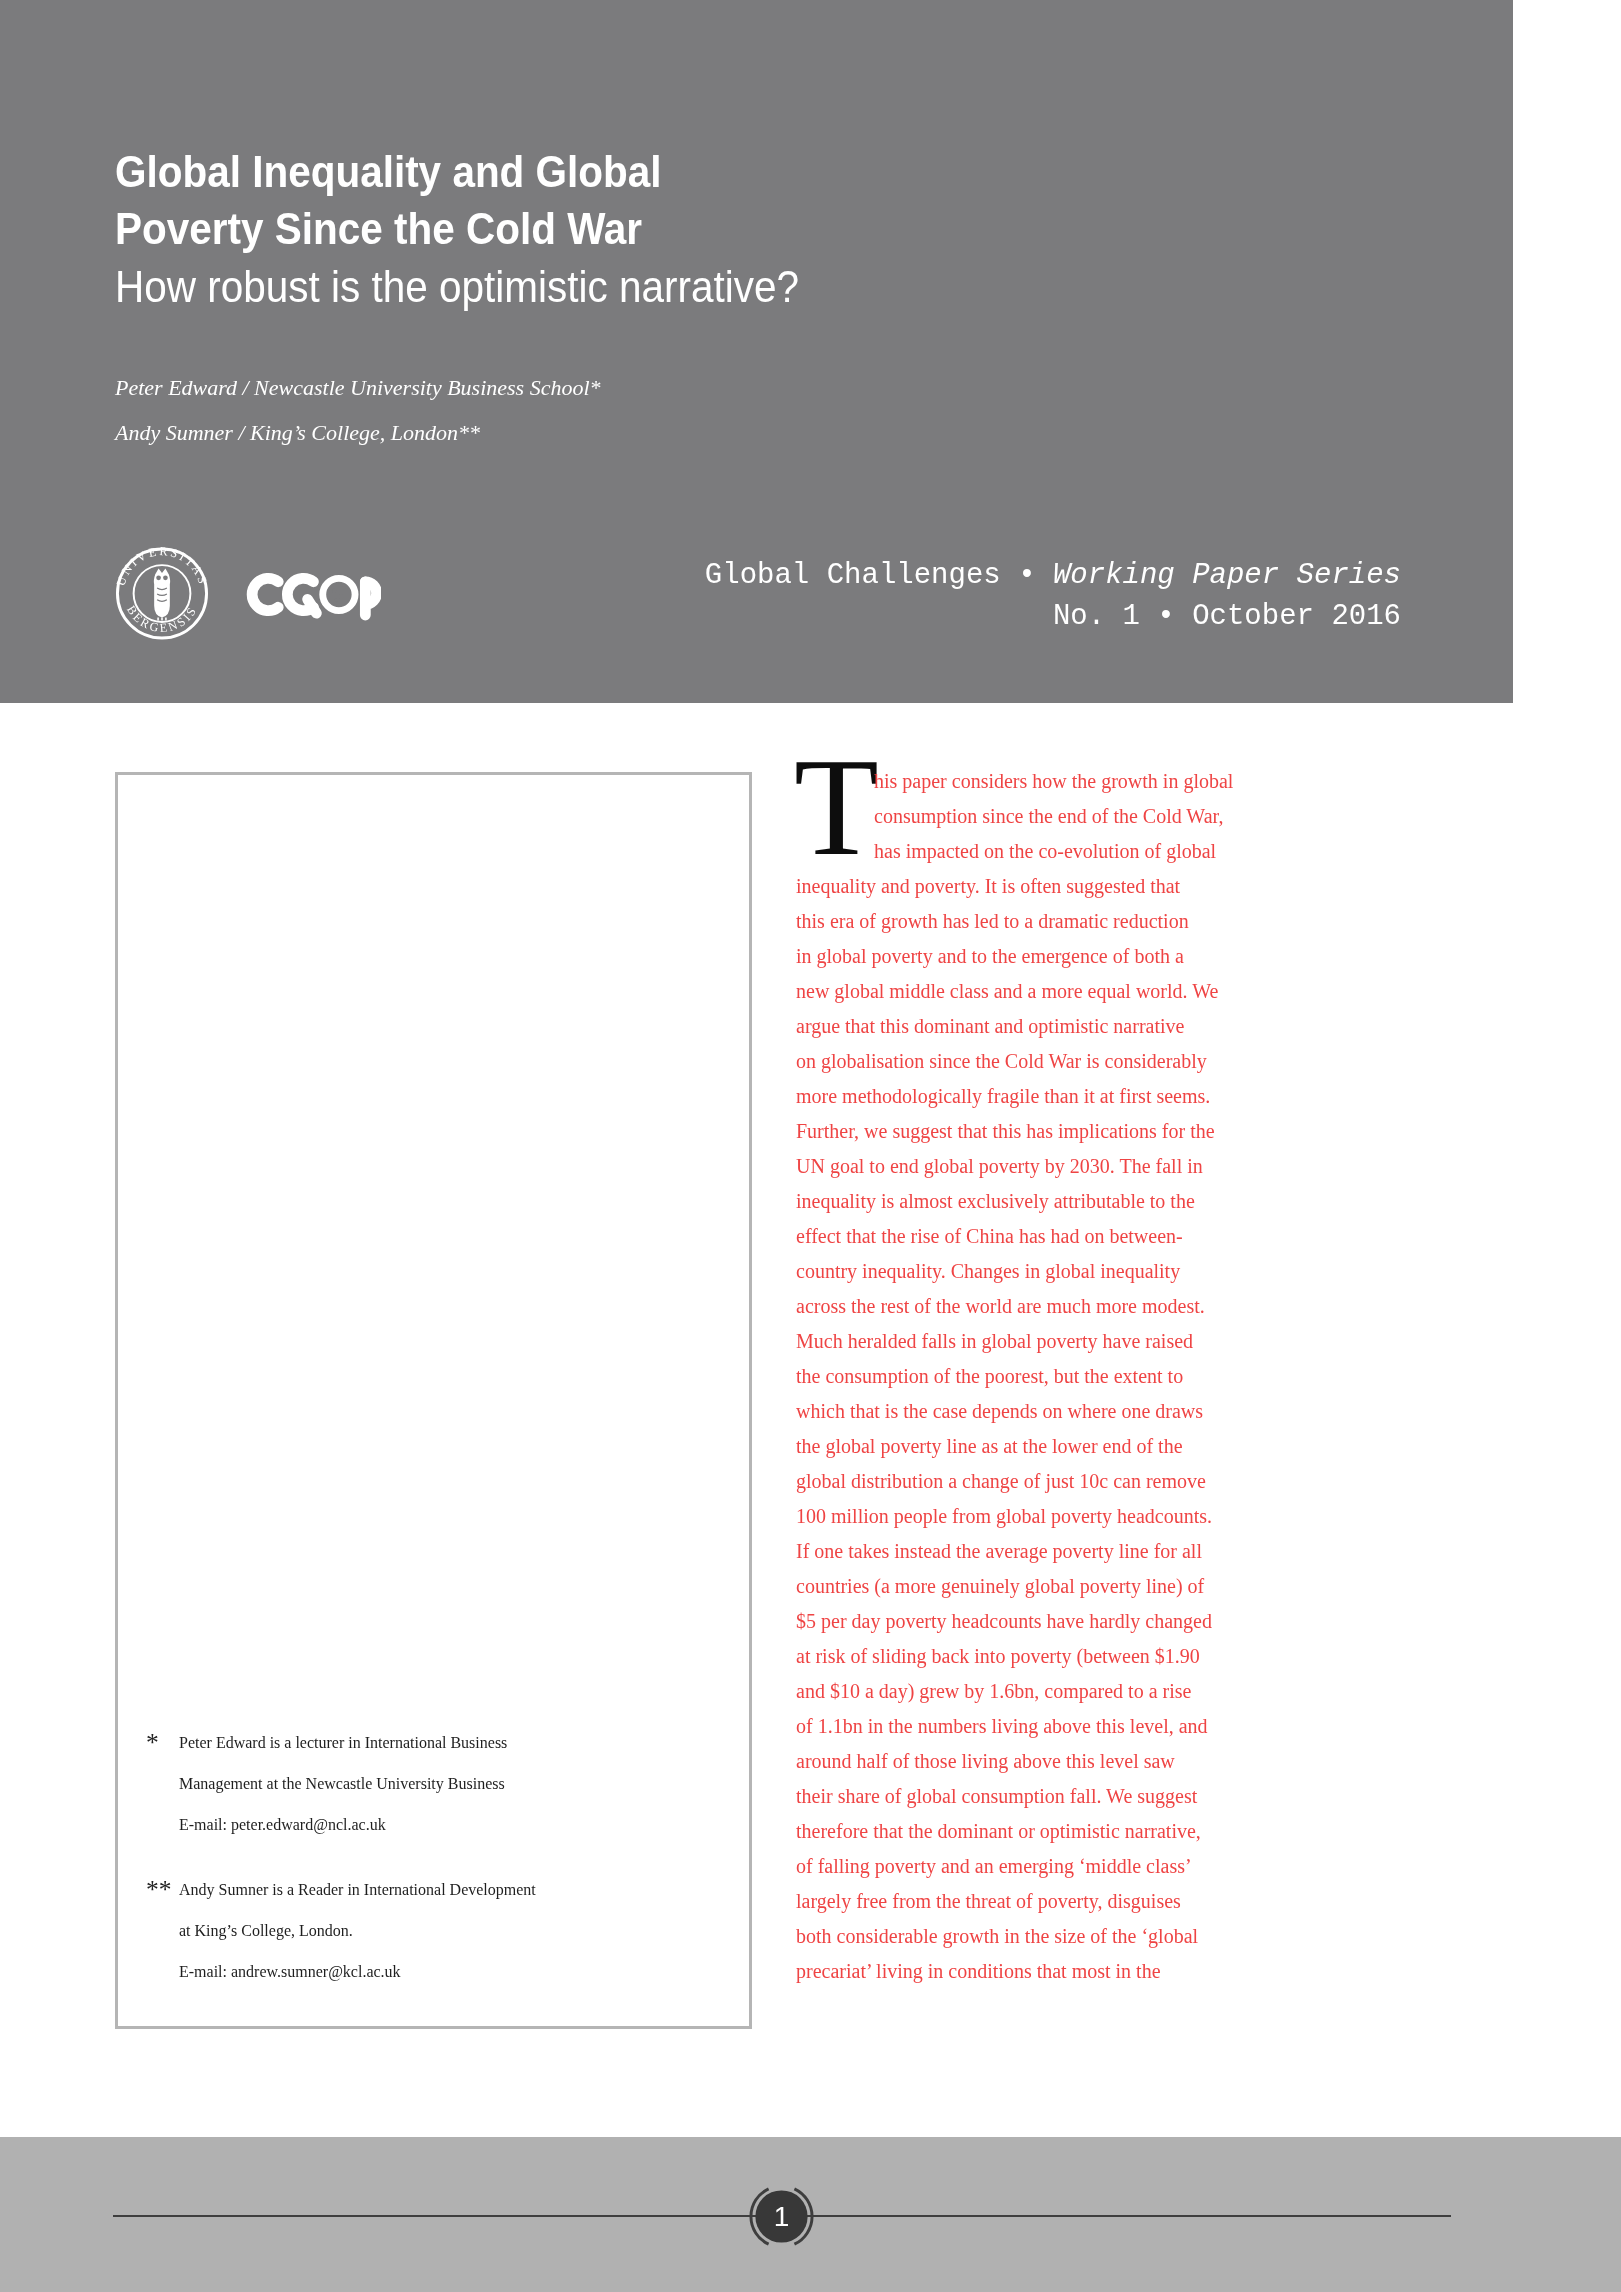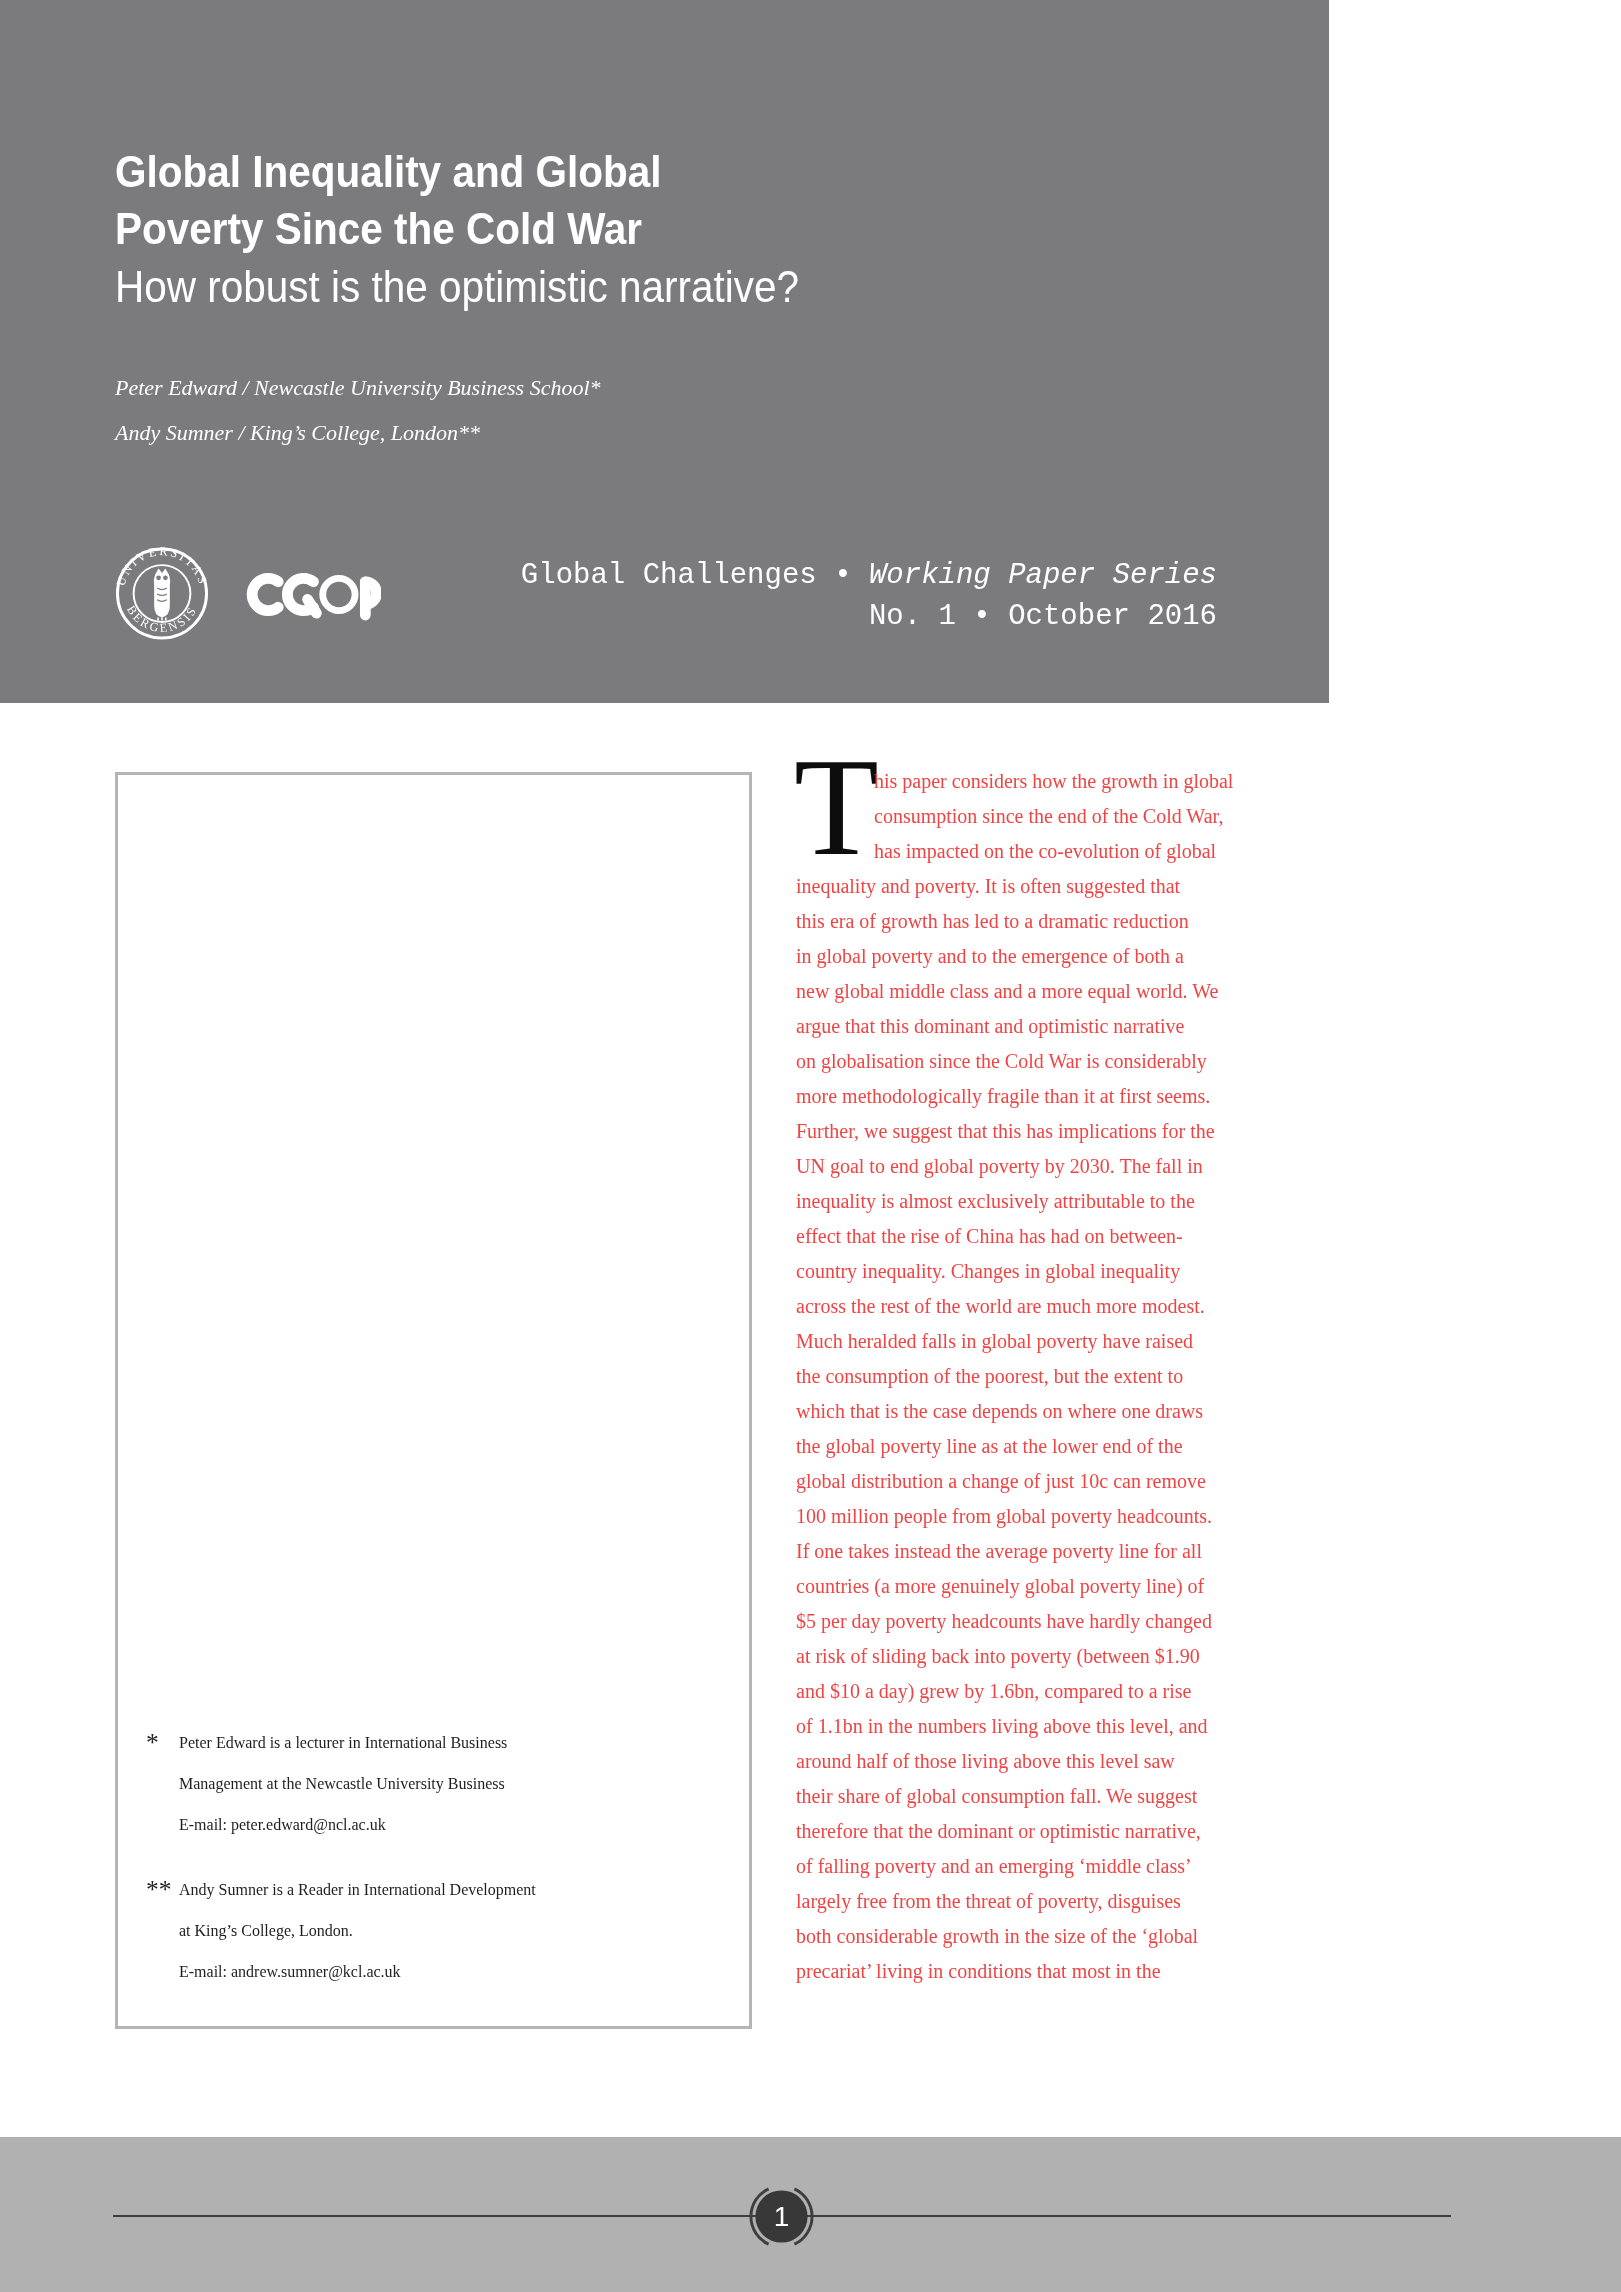--- a/index.html
+++ b/index.html
@@ -4,21 +4,21 @@
 <style>
   html,body { margin:0; padding:0; background:#e8e8e8; }
   .page {
     position:relative; width:1621px; height:2293px; margin:0 auto;
     background:#ffffff; overflow:hidden;
     font-family:"Liberation Serif", serif;
   }
 
   
   .header {
-    position:absolute; left:0; top:0; width:1329px; height:703px;
+    position:absolute; left:0; top:0; width:1513px; height:703px;
     background:#7b7b7d; color:#ffffff;
   }
   .titles { position:absolute; left:115px; top:143px; }
   .title-line {
     font-family:"Liberation Sans", sans-serif; font-weight:bold;
     font-size:44px; line-height:57px; letter-spacing:0;
     transform:scaleX(.92); transform-origin:left center; white-space:nowrap;
   }
   .subtitle-line {
     font-family:"Liberation Sans", sans-serif; font-weight:normal;

